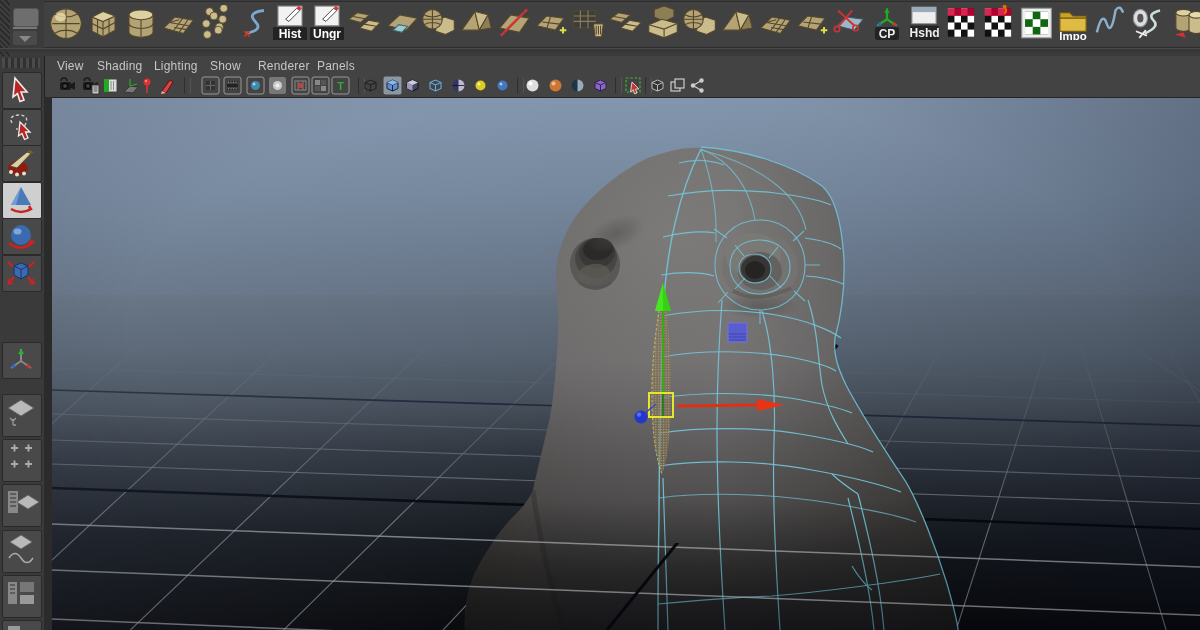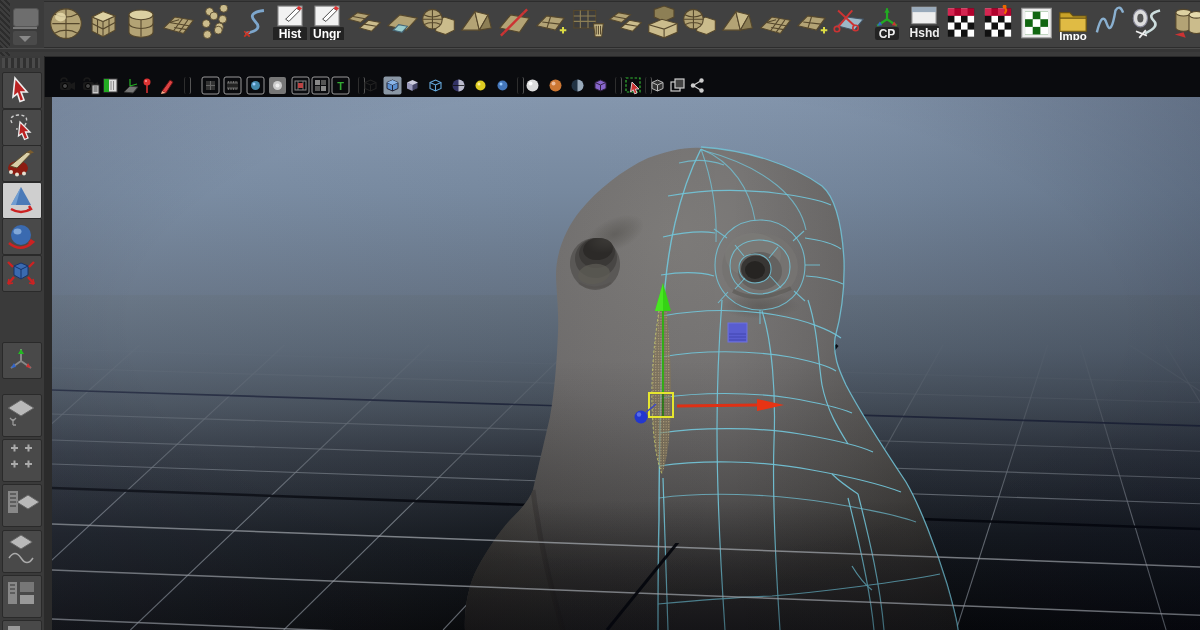--- a/index.html
+++ b/index.html
@@ -380,20 +380,28 @@
         </svg></div>
 <div style="position:absolute;left:1172px;top:5px;width:34px;height:35px"><svg width="34" height="35" viewBox="1.5 1 31 32">
           <path d="M5 8 v14 a7 3 0 0 0 14 0 v-14" fill="#b3a375" stroke="#55472c"></path>
           <ellipse cx="12" cy="8" rx="7" ry="3" fill="#ddd1a2" stroke="#55472c"></ellipse>
           <path d="M17 10 v14 a7 3 0 0 0 14 0 v-14" fill="#cbbc8c" stroke="#55472c"></path>
           <ellipse cx="24" cy="10" rx="7" ry="3" fill="#e6daac" stroke="#55472c"></ellipse>
           <path d="M4 28 l10 3 l-2 -5" fill="#c33"></path>
         </svg></div>
   </div>
 
+  <div style="position:absolute;left:44px;top:56px;width:1156px;height:41px;background:#434343;border-bottom:1px solid #252525">
+    <span class="menutxt" style="left:13px">View</span>
+    <span class="menutxt" style="left:53px">Shading</span>
+    <span class="menutxt" style="left:110px">Lighting</span>
+    <span class="menutxt" style="left:166px">Show</span>
+    <span class="menutxt" style="left:214px">Renderer</span>
+    <span class="menutxt" style="left:273px">Panels</span>
+  </div>
   <div style="position:absolute;left:44px;top:56px;width:1156px;height:41px">
       <div style="position:absolute;left:14px;top:20px;width:19px;height:19px;"><svg width="19" height="19" viewBox="0 0 19 19">
           <rect x="2" y="6" width="11" height="8" rx="2" fill="#1a1a1a"></rect>
           <circle cx="7" cy="10" r="2.5" fill="#444" stroke="#000"></circle>
           <path d="M13 8 l4 -2 v8 l-4 -2 Z" fill="#1a1a1a"></path>
           <path d="M3 5 a3 3 0 0 1 6 0" fill="none" stroke="#1a1a1a" stroke-width="1.5"></path>
         </svg></div>
 <div style="position:absolute;left:37px;top:20px;width:19px;height:19px;"><svg width="19" height="19" viewBox="0 0 19 19">
           <rect x="2" y="6" width="11" height="8" rx="2" fill="#1a1a1a"></rect>
           <circle cx="7" cy="10" r="2.5" fill="#444" stroke="#000"></circle>

